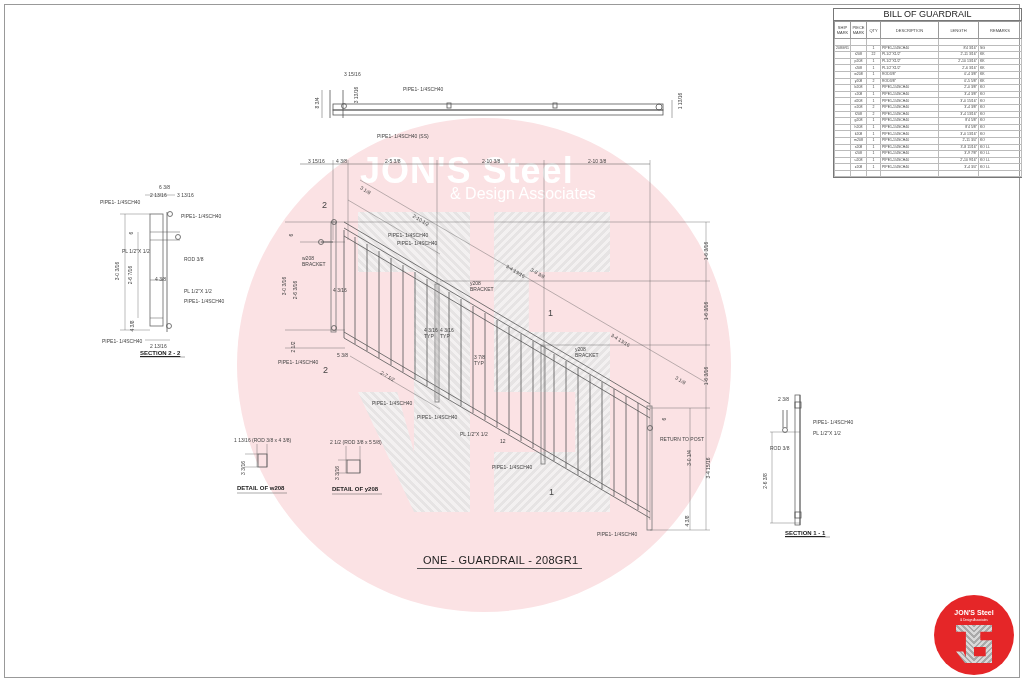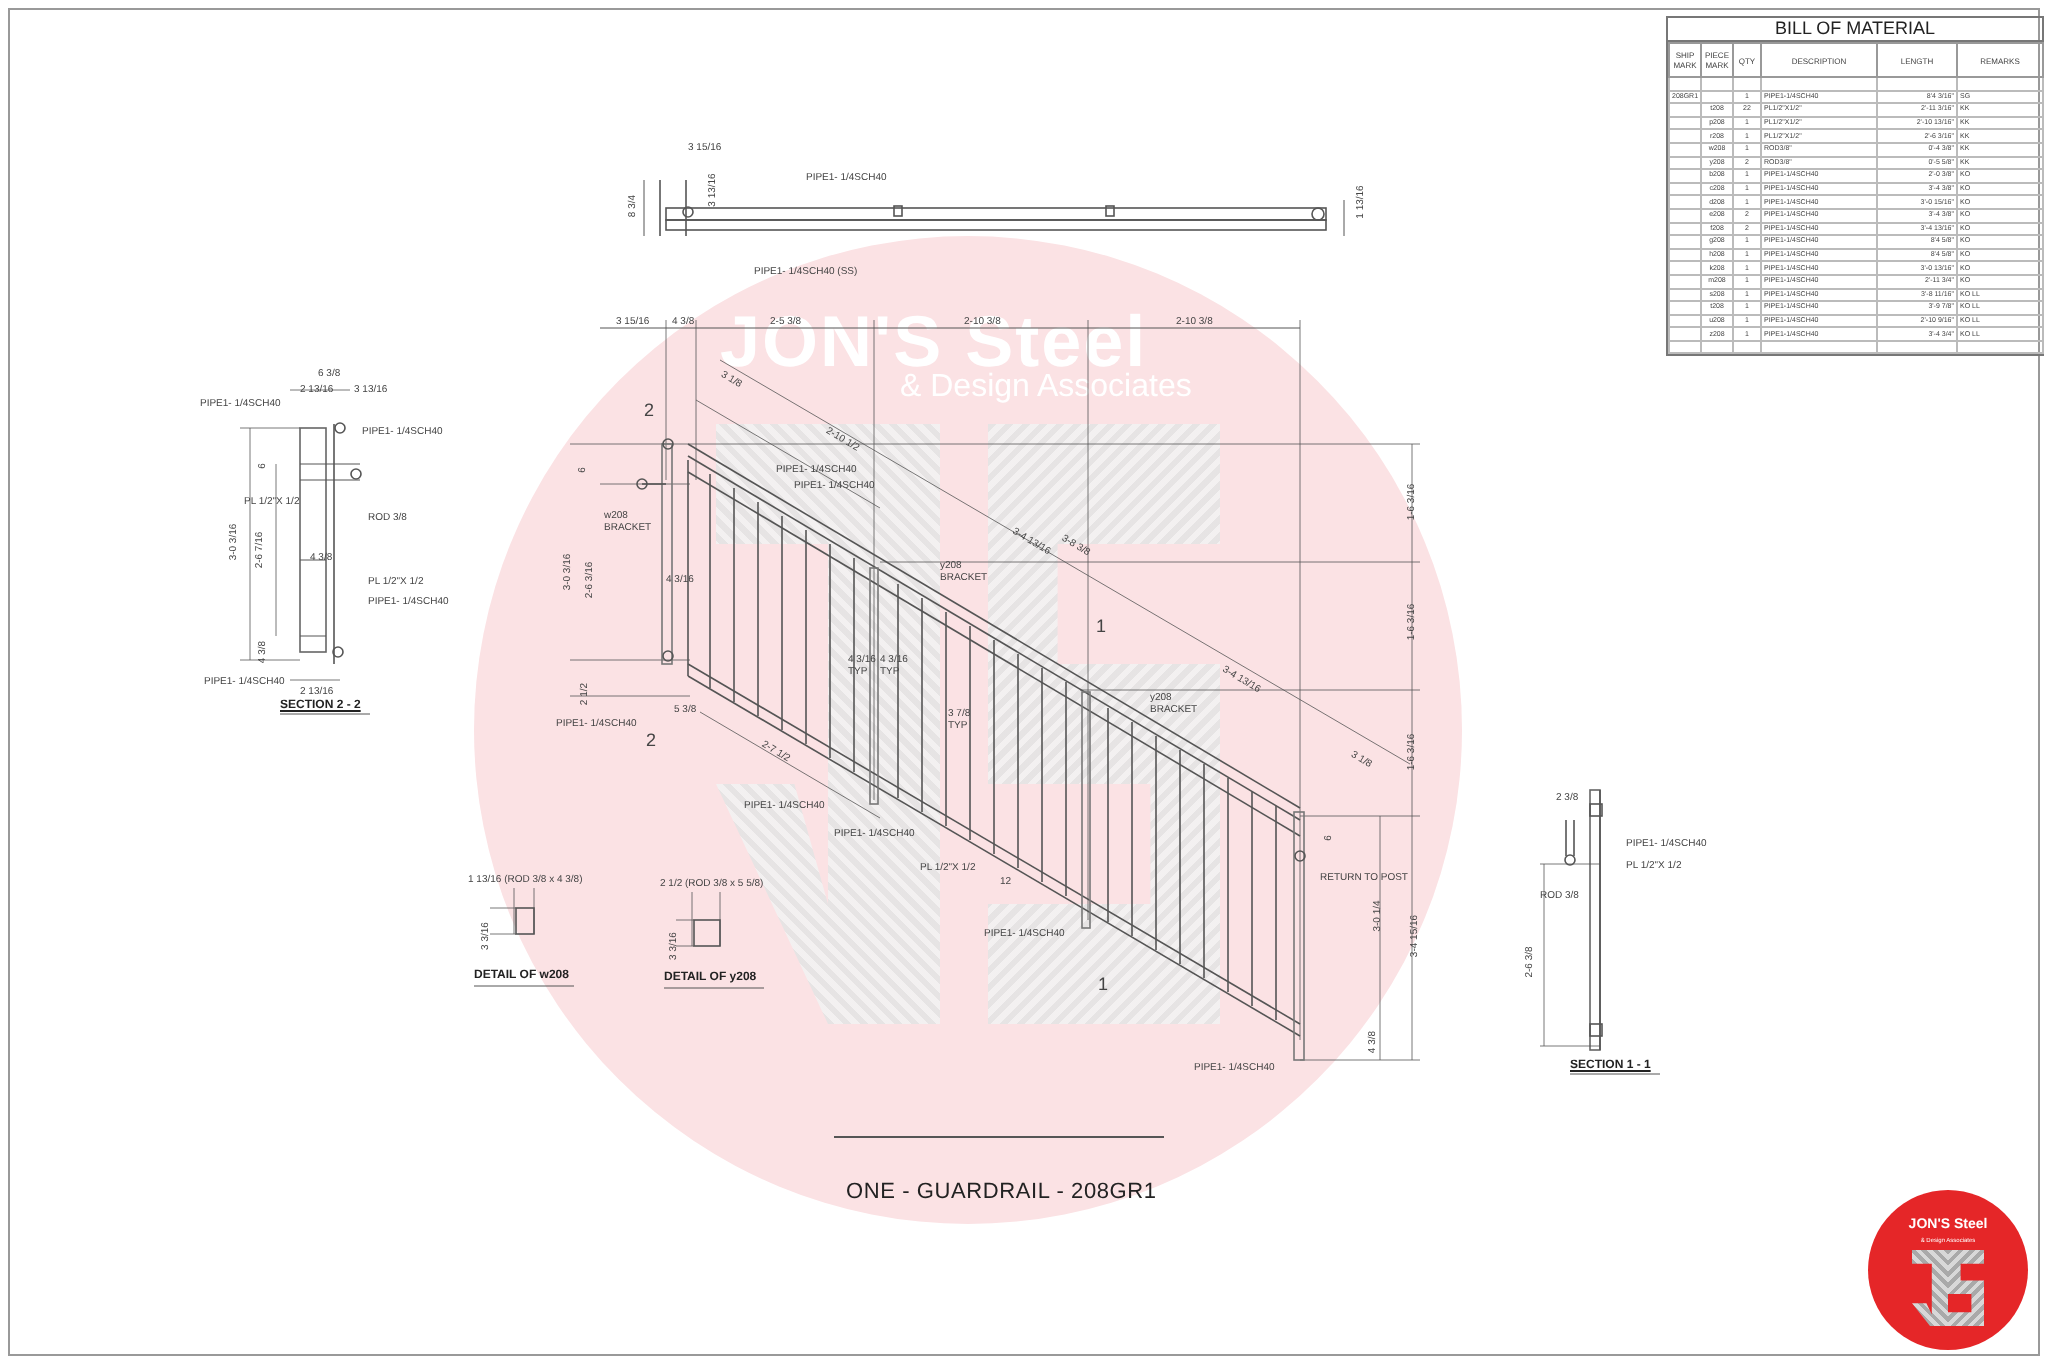--- a/index.html
+++ b/index.html
@@ -7,21 +7,21 @@
   .sheet { position:absolute; left:4px; top:4px; width:1016px; height:674px; border:1px solid #999; box-sizing:border-box; }
   .watermark { position:absolute; left:237px; top:118px; width:494px; height:494px; border-radius:50%; background:#fbe2e4; }
   .wm-title { position:absolute; left:360px; top:150px; font-size:36px; font-weight:bold; color:#ffffff; letter-spacing:1px; }
   .wm-sub { position:absolute; left:450px; top:185px; font-size:16px; color:#ffffff; }
   .wm-j { position:absolute; left:358px; top:212px; width:112px; height:300px; background:repeating-linear-gradient(45deg,#f2f2f2 0 3px,#e4e4e4 3px 6px); clip-path:polygon(0 0,100% 0,100% 100%,50% 100%,0 60%,35% 60%,50% 80%,50% 20%,0 20%); opacity:.9; }
   .wm-s { position:absolute; left:494px; top:212px; width:116px; height:300px; background:repeating-linear-gradient(-45deg,#f2f2f2 0 3px,#e4e4e4 3px 6px); clip-path:polygon(0 0,100% 0,100% 20%,30% 20%,30% 40%,100% 40%,100% 100%,0 100%,0 80%,70% 80%,70% 60%,0 60%); opacity:.9; }
   svg.draw { position:absolute; left:0; top:0; }
   .lbl { position:absolute; font-size:5px; color:#444; white-space:nowrap; }
   .dim { position:absolute; font-size:5px; color:#444; white-space:nowrap; }
   .sec-title { position:absolute; font-size:6px; color:#222; text-decoration:underline; white-space:nowrap; font-weight:bold; }
-  .main-title { position:absolute; left:423px; top:554px; font-size:11px; color:#222; letter-spacing:.3px;margin-top:36px; }
+  .main-title { position:absolute; left:423px; top:554px; font-size:11px; color:#222; letter-spacing:.3px; }
   .main-title-line { position:absolute; left:417px; top:568px; width:165px; height:1px; background:#555; }
   
   .bom { position:absolute; left:833px; top:8px; width:187px; border:1px solid #777; font-size:4px; color:#444; }
   .bom-head { text-align:center; font-size:9px; color:#222; border-bottom:1px solid #777; height:11px; line-height:11px; }
   .bom table { border-collapse:collapse; width:100%; table-layout:fixed; }
   .bom th { font-weight:normal; font-size:4px; border:1px solid #999; height:16px; padding:0; }
   .bom td { border:1px solid #bbb; height:5.6px; padding:0 1px; font-size:3.5px; line-height:5px; white-space:nowrap; overflow:hidden; }
   .bom td.r { text-align:right; }
   .bom td.c { text-align:center; }
   .logo { position:absolute; left:934px; top:595px; width:80px; height:80px; border-radius:50%; background:#e52628; }
@@ -259,21 +259,21 @@
 <div class="dim" style="left:236px;top:465px;transform:rotate(-90deg);">3 3/16</div>
 <div class="sec-title" style="left:237px;top:485px;text-decoration:none;">DETAIL OF   w208</div>
 <div class="lbl" style="left:330px;top:439px;">2 1/2 (ROD 3/8 x 5 5/8)</div>
 <div class="dim" style="left:330px;top:470px;transform:rotate(-90deg);">3 3/16</div>
 <div class="sec-title" style="left:332px;top:486px;text-decoration:none;">DETAIL OF   y208</div>
 
 <div class="main-title">ONE - GUARDRAIL - 208GR1</div>
 <div class="main-title-line"></div>
 
 <div class="bom">
-  <div class="bom-head">BILL OF MATERIAL</div>
+  <div class="bom-head">BILL OF GUARDRAIL</div>
   <table>
     <colgroup>
         <col style="width:16px">
         <col style="width:16px">
         <col style="width:14px">
         <col style="width:58px">
         <col style="width:40px">
         <col style="width:43px">
       </colgroup>
     <thead>

